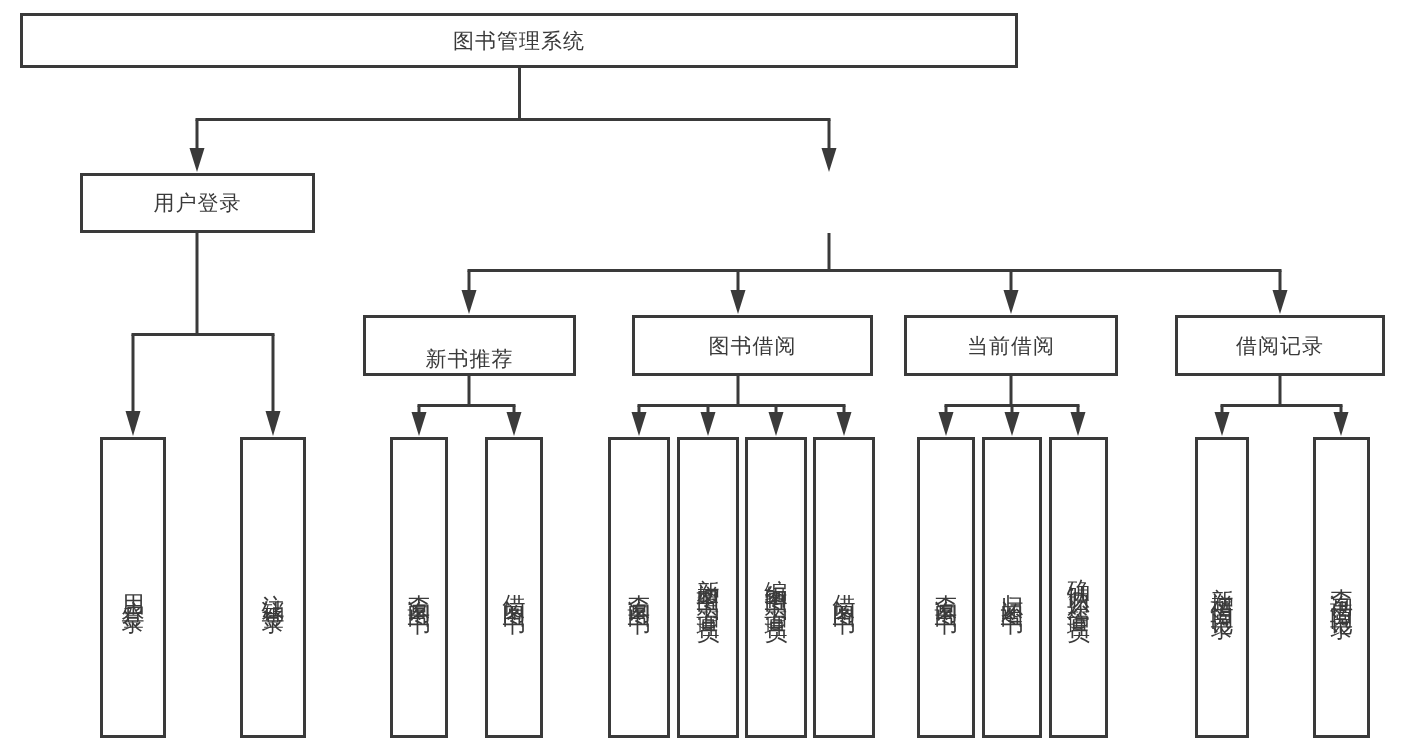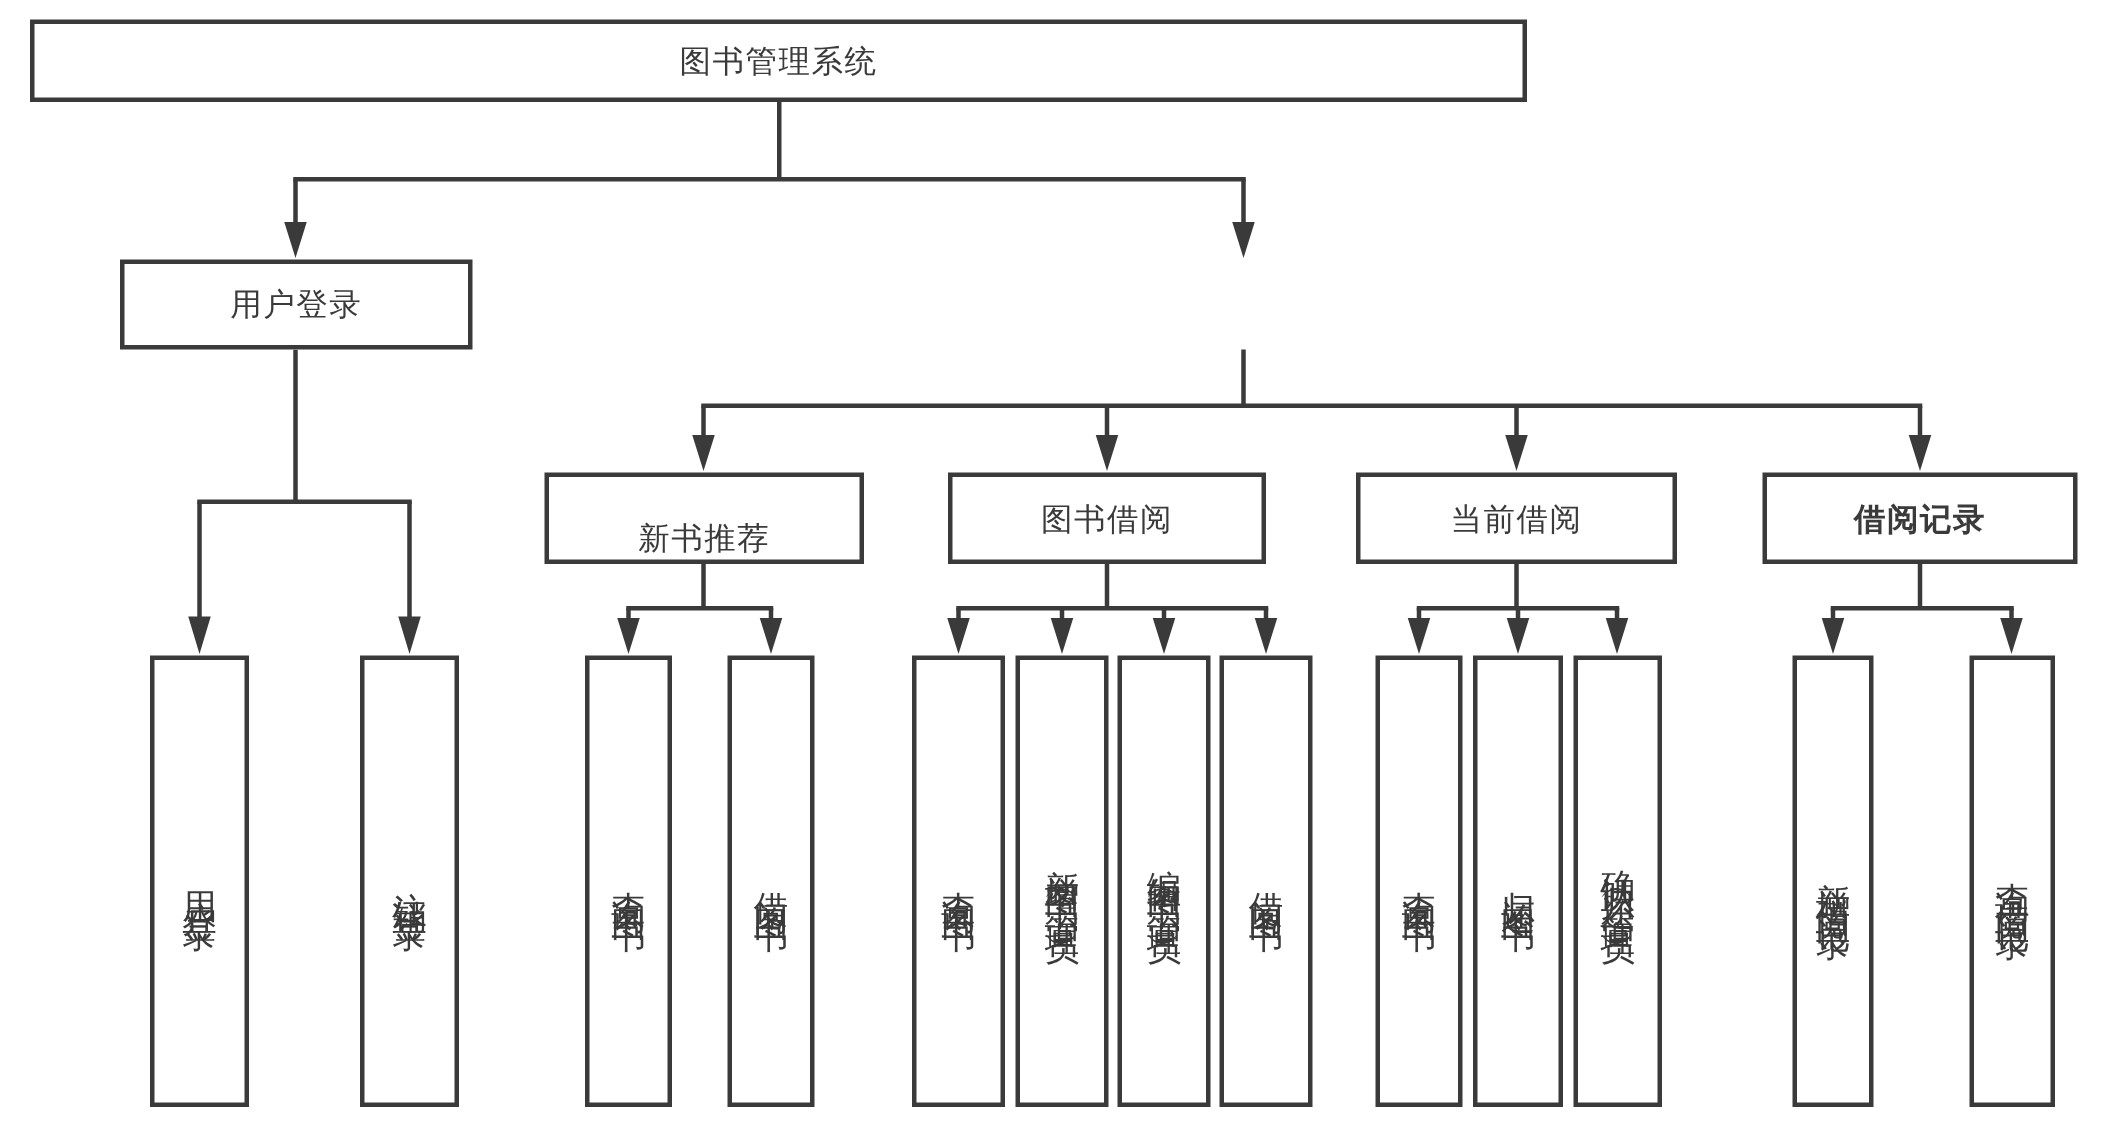--- a/index.html
+++ b/index.html
@@ -124,27 +124,27 @@
     <span>图书管理系统</span>
   </div>
 
   <div class="box hbox" style="left:80px; top:173px; width:235px; height:60px;">
     <span>用户登录</span>
   </div>
 
   <div class="box hbox" style="left:363px; top:315px; width:213px; height:61px;align-items:flex-end;">
     <span>新书推荐</span>
   </div>
-  <div class="box hbox" style="left:632px; top:315px; width:212px; height:61px;text-align:center;">
+  <div class="box hbox" style="left:632px; top:315px; width:241px; height:61px;text-align:center;">
     <span>图书借阅</span>
   </div>
   <div class="box hbox" style="left:904px; top:315px; width:214px; height:61px;font-family:Liberation Mono, monospace;">
     <span>当前借阅</span>
   </div>
-  <div class="box hbox" style="left:1175px; top:315px; width:210px; height:61px;font-weight:bold;">
+  <div class="box hbox" style="left:1175px; top:315px; width:210px; height:61px;">
     <span>借阅记录</span>
   </div>
 
   <div class="box vbox" style="left:100px; top:437px; width:66px; height:301px;">
     <span class="vtext">用户登录</span>
   </div>
   <div class="box vbox" style="left:240px; top:437px; width:66px; height:301px;">
     <span class="vtext">注销登录</span>
   </div>
 

